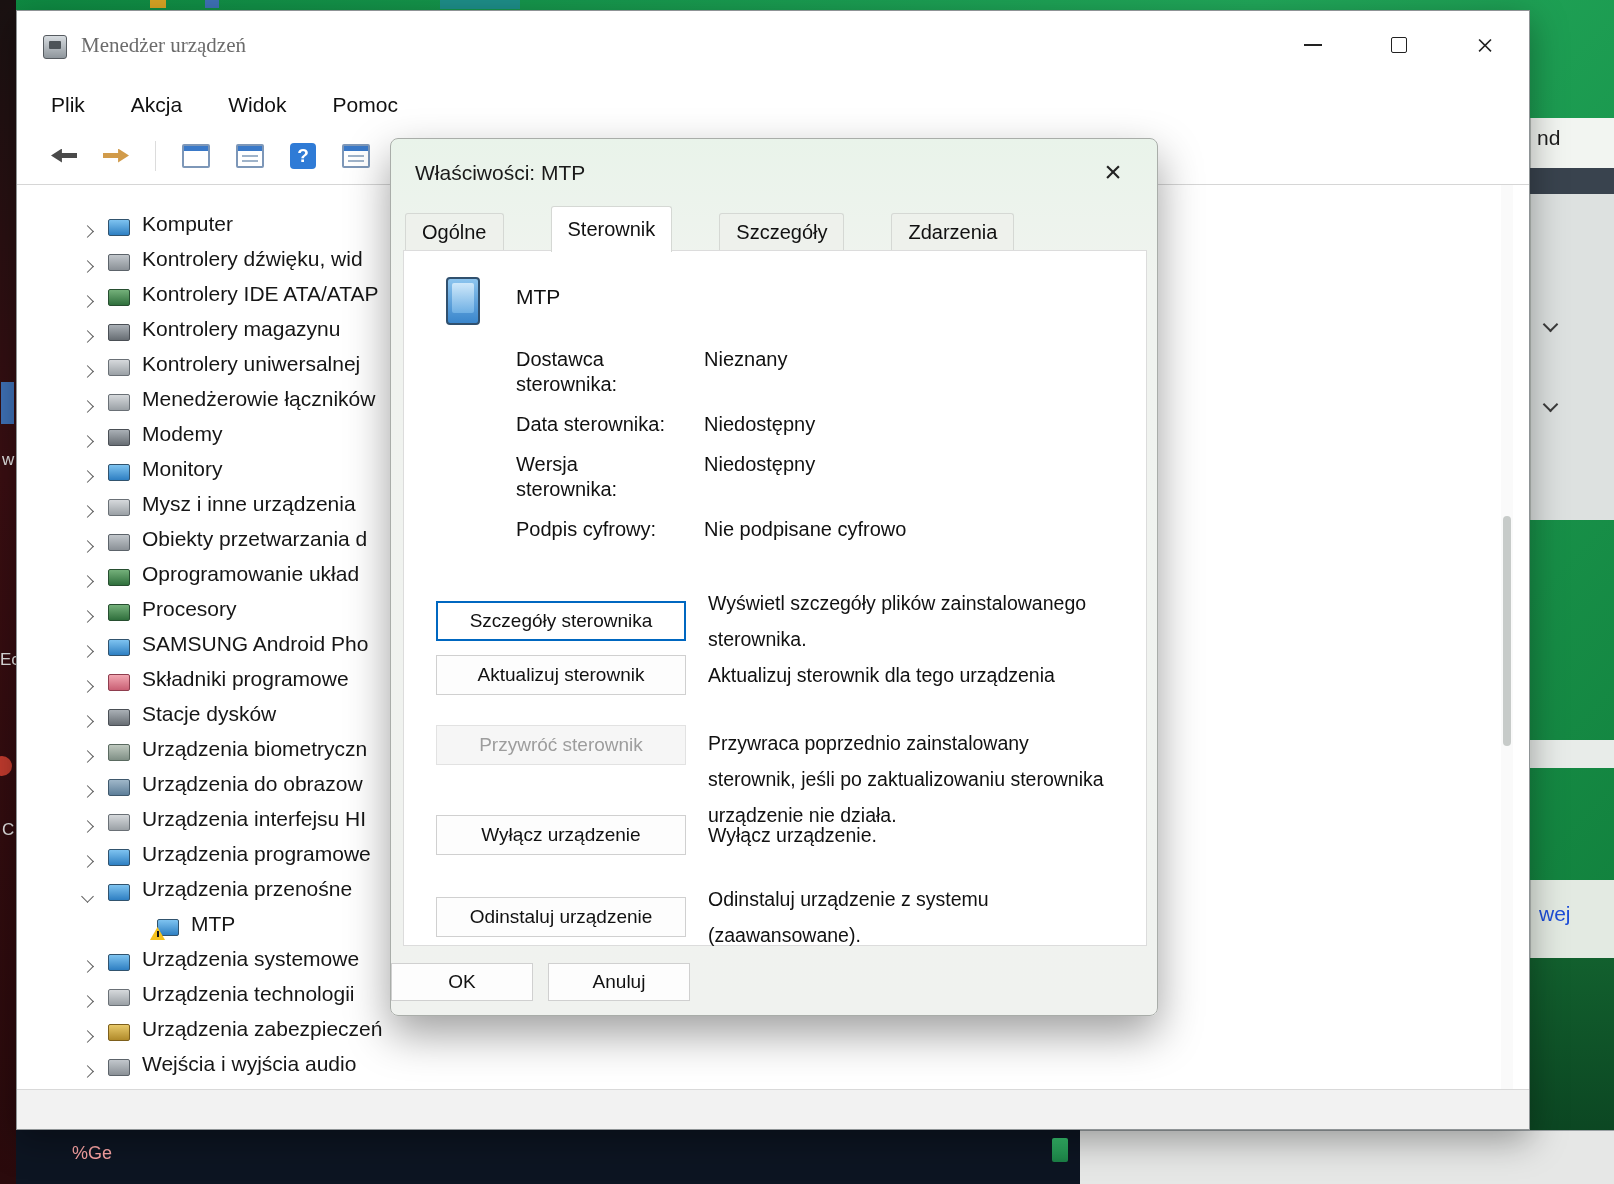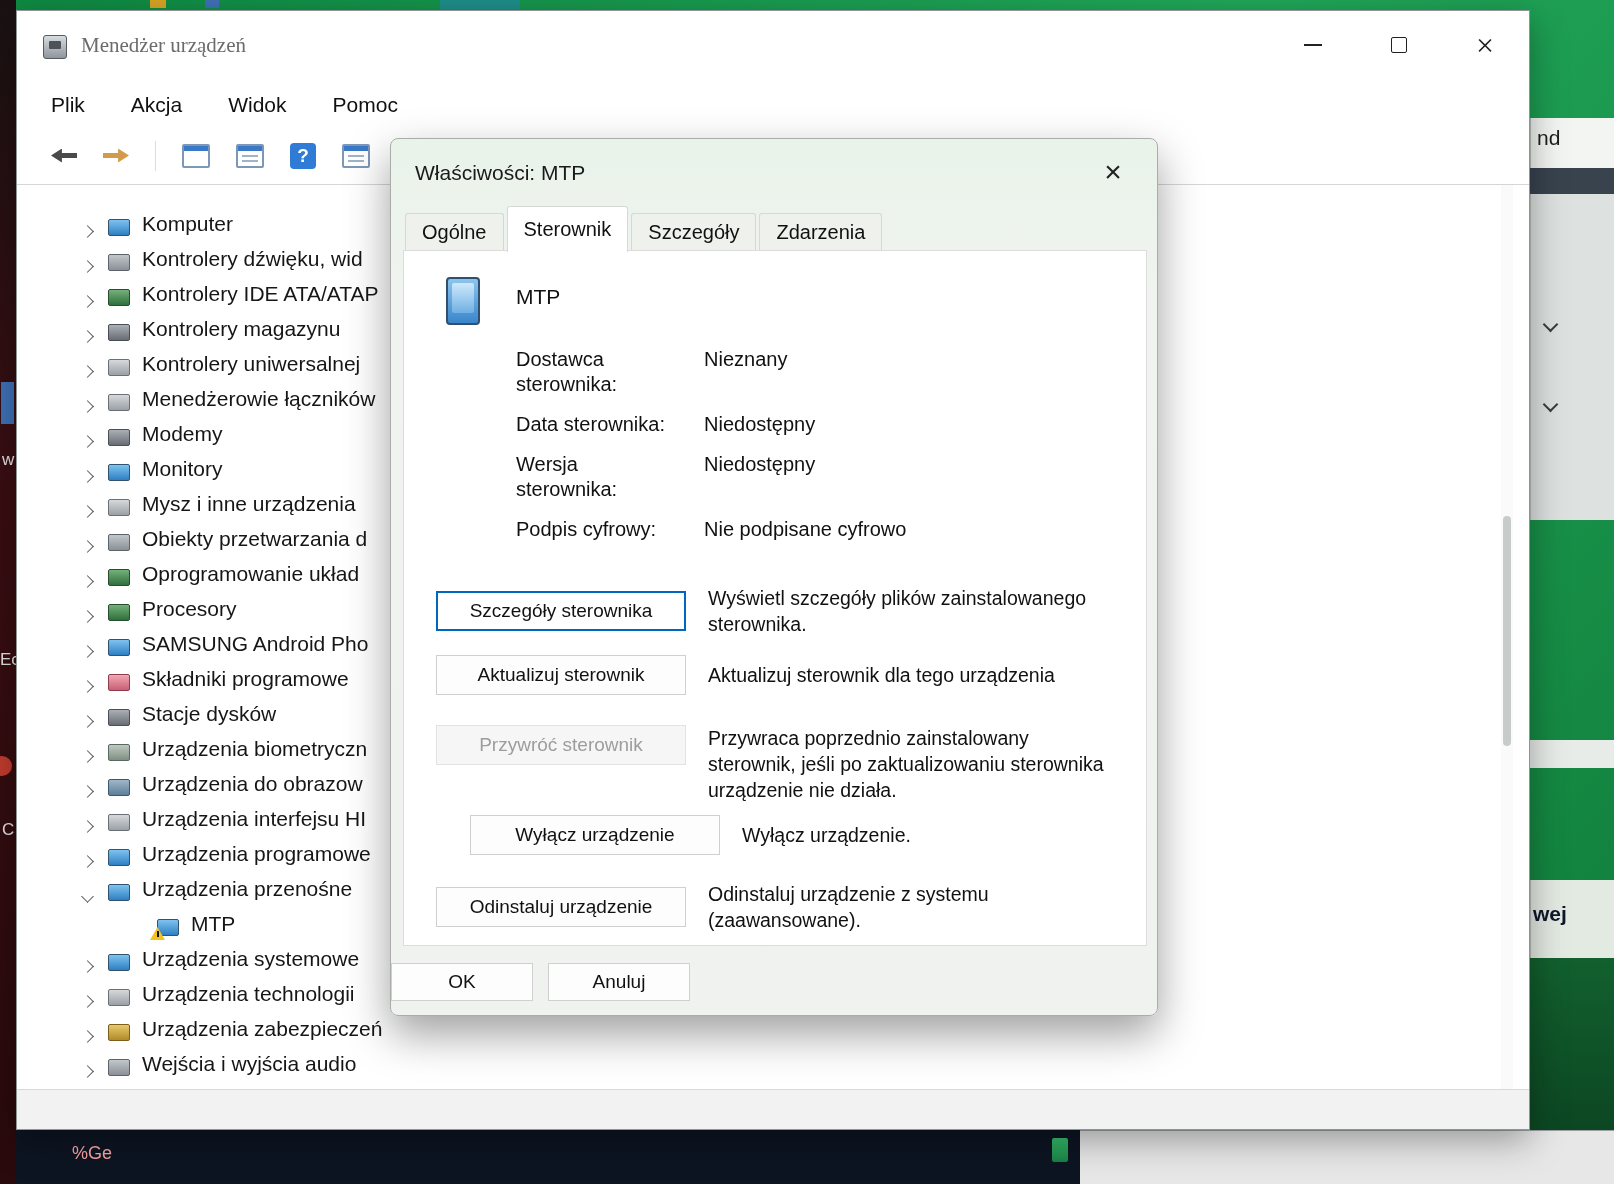--- a/index.html
+++ b/index.html
@@ -21,21 +21,21 @@
   .top-deco3 { position:absolute; left:440px; top:0; width:80px; height:9px; background:#1e8f8a; }
 
   .right-col { position:absolute; left:1530px; top:0; width:84px; height:1184px; z-index:1;border-radius:12px; }
   .rc-nd   { position:absolute; left:0; top:118px; width:84px; height:50px; background:#f2f5f1; border-left:1px solid #b9beba; }
   .rc-nd span { position:absolute; left:6px; top:8px; font-size:21px; color:#1d1d1d; }
   .rc-band { position:absolute; left:0; top:168px; width:84px; height:26px; background:#39434e; }
   .rc-panel{ position:absolute; left:0; top:194px; width:84px; height:326px; background:#dde1e0; border-left:1px solid #b9beba; }
   .rc-chev { position:absolute; left:14px; width:11px; height:11px; border:solid #3c3c3c; border-width:0 2.4px 2.4px 0; transform:rotate(45deg); }
   .rc-lightband { position:absolute; left:0; top:740px; width:84px; height:28px; background:#e8ece9; }
   .rc-wej  { position:absolute; left:0; top:880px; width:84px; height:78px; background:#e3eae2; border-left:1px solid #b9beba; }
-  .rc-wej span { position:absolute; left:2px; top:22px; font-size:21px; color:#0f172a;font-weight:bold; }
+  .rc-wej span { position:absolute; left:8px; top:22px; font-size:21px; color:#1d4ed8; }
   .rc-dark { position:absolute; left:0; top:958px; width:84px; height:226px; background:linear-gradient(180deg,#12602e,#0a3f1f); }
 
   .bottom-strip { position:absolute; left:0; top:1130px; width:1614px; height:54px; background:#0d1522; z-index:1; }
   .bs-light { position:absolute; left:1080px; top:0; right:0; height:54px; background:#e6e7e6; border-top:1px solid #9aa0a3; }
   .bs-green-icon { position:absolute; left:1052px; top:8px; width:16px; height:24px; background:linear-gradient(180deg,#36bf6d,#1b8046); border-radius:2px; }
   .bs-text { position:absolute; left:72px; top:13px; color:#fca5a5; font-size:18px; }
 
   
   .main-window { position:absolute; left:16px; top:10px; width:1514px; height:1120px;
     background:#fff; border:1px solid #8f9496; box-shadow:0 10px 34px rgba(0,0,0,.35); z-index:5; }
@@ -104,21 +104,21 @@
 
   
   .dialog { position:absolute; left:390px; top:138px; width:768px; height:878px; z-index:10;
     background:linear-gradient(180deg,#e9f3ea 0%,#f0f3ef 140px,#f0f2ef 100%);
     border:1px solid #a9ada9; border-radius:8px; box-shadow:0 18px 44px rgba(0,0,0,.38); }
   .dialog-titlebar { position:relative; height:66px; }
   .dialog-title { position:absolute; left:24px; top:22px; font-size:21px; color:#1a1a1a; }
   .dialog-close { position:absolute; right:22px; top:12px; width:44px; height:42px; background:transparent; border:none;
     font-size:30px; font-weight:300; color:#222; cursor:pointer; font-family:inherit; }
 
-  .tabs { position:absolute; left:14px; top:66px; height:46px; display:flex; align-items:flex-end; }
+  .tabs { position:absolute; left:14px; top:66px; height:46px; display:flex; align-items:flex-end;gap:44px; }
   .tab { height:38px; padding:0 16px; margin-right:3px; display:flex; align-items:center;
     background:#eef1ec; border:1px solid #d5d8d4; border-bottom:none; border-radius:3px 3px 0 0;
     font-size:20px; cursor:pointer; position:relative; z-index:1; }
   .tab.active { height:46px; background:#fff; z-index:3; margin-bottom:-1px; }
 
   .tab-page { position:absolute; left:12px; top:111px; width:744px; height:696px;
     background:#fff; border:1px solid #dcdcdc; z-index:2; }
 
   .device-icon { position:absolute; left:42px; top:26px; width:34px; height:48px;
     border:2px solid #30506e; border-radius:4px; background:linear-gradient(180deg,#8cc4ee,#3a86cc); }
@@ -128,28 +128,28 @@
 
   .fields { position:absolute; left:112px; top:96px; right:36px; }
   .field-row { display:flex; align-items:flex-start; margin-bottom:15px; }
   .field-label { width:160px; margin-right:28px; font-size:20px; line-height:25px; color:#111; }
   .field-value { font-size:20px; line-height:25px; color:#111; }
 
   .action-row { position:absolute; left:32px; right:24px; display:flex; gap:22px; align-items:center; }
   .action-row.r1 { top:334px; }
   .action-row.r2 { top:404px; }
   .action-row.r3 { top:474px; align-items:flex-start; }
-  .action-row.r4 { top:564px;margin-left:34px; }
+  .action-row.r4 { top:564px; }
   .action-row.r5 { top:630px; }
   .btn { background:#fdfdfd; border:1px solid #d0d0d0; border-radius:0; font-family:inherit;
     font-size:19px; color:#111; cursor:pointer; }
   .action-row .btn { flex:none; width:250px; height:40px; }
   .btn.focused { border:2px solid #0067c0; background:#fff; }
   .btn.disabled { color:#9d9d9d; background:#f6f6f6; border-color:#e2e2e2; cursor:default; }
-  .action-desc { flex:1; font-size:19.5px; line-height:26px; color:#111; }
+  .action-desc { flex:1; font-size:19.5px; line-height:36px; color:#111; }
 
   .dialog-footer { position:absolute; left:0; right:14px; top:824px; display:flex; justify-content:flex-start; gap:15px; }
   .footer-btn { width:142px; height:38px; }
 </style>
 </head>
 <body>
 
 <div class="top-deco1"></div>
 <div class="top-deco2"></div>
 <div class="top-deco3"></div>

